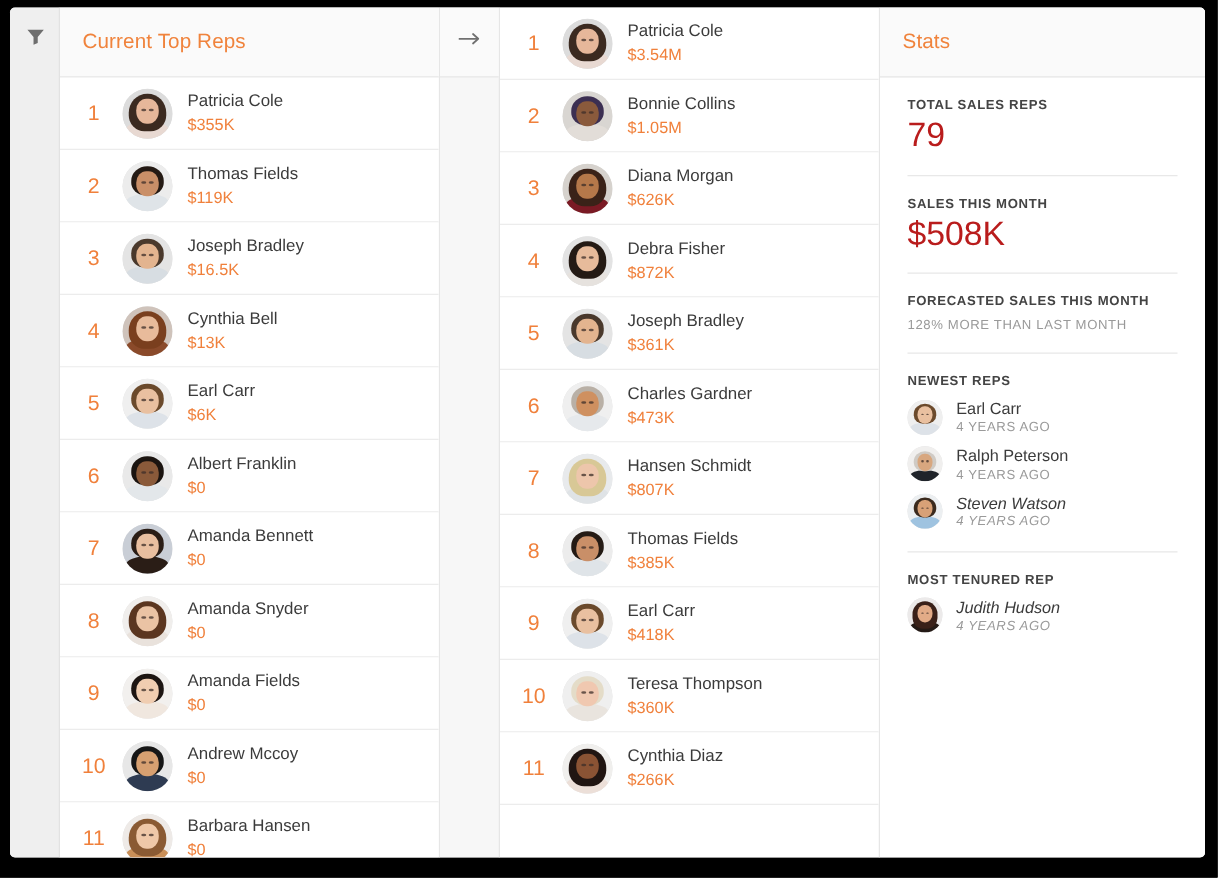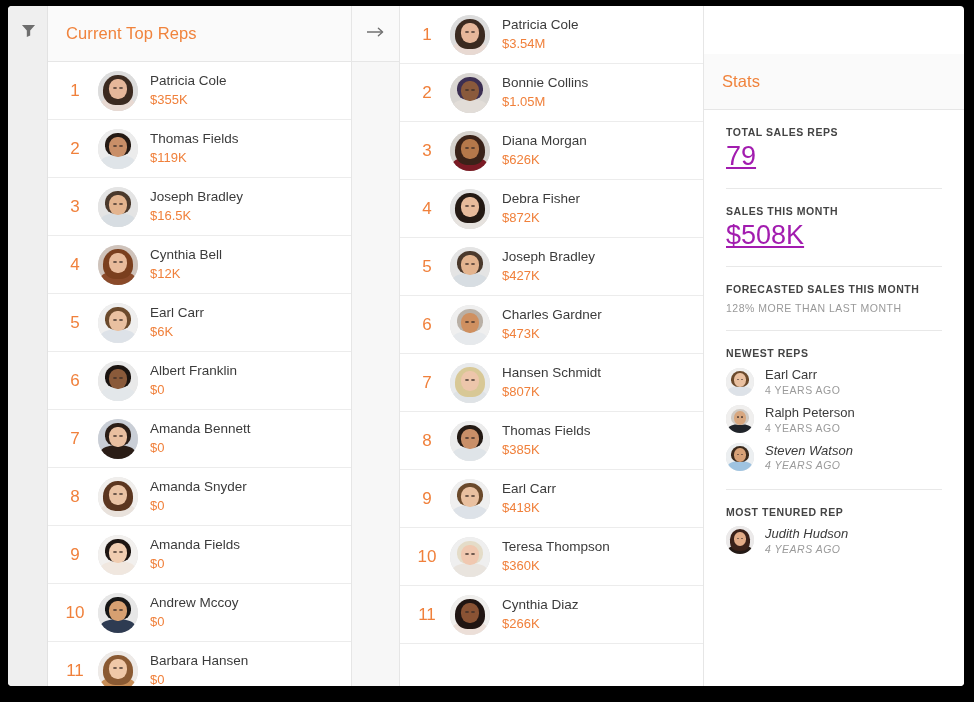--- a/index.html
+++ b/index.html
@@ -57,21 +57,21 @@
   .col {
     position: relative;
     background: #ffffff;
     display: flex;
     flex-direction: column;
     min-width: 0;
   }
   .col-current   { width: 304px; flex: 0 0 304px; border-right: 1px solid #e6e6e6; }
   .col-gap       { width: 48px;  flex: 0 0 48px;  background: #f7f7f7; border-right: 1px solid #e6e6e6; position: relative; }
   .col-forecast  { width: 304px; flex: 0 0 304px; border-right: 1px solid #e6e6e6; }
-  .col-stats     { flex: 1 1 auto; background: #ffffff; margin-top: 48px; }
+  .col-stats     { flex: 1 1 auto; background: #ffffff; }
 
   .col-head {
     height: 56px;
     flex: 0 0 56px;
     background: #fafafa;
     border-bottom: 1px solid #e6e6e6;
     display: flex;
     align-items: center;
     padding: 0 0 0 18px;
   }
@@ -146,26 +146,25 @@
   .stat-block { padding: 16px 0 16px 0; border-bottom: 1px solid #e8e8e8; }
   .stat-block.last { border-bottom: none; }
   .stat-label {
     font-size: 10.5px;
     font-weight: bold;
     letter-spacing: 0.55px;
     color: #444444;
     text-transform: uppercase;
   }
   .stat-value {
-    color: #a21caf;
+    color: #b91c1c;
     font-size: 27px;
     font-weight: 400;
     margin-top: 4px;
     line-height: 1.1;
-    text-decoration: underline;
   }
   .stat-sub {
     font-size: 10.5px;
     letter-spacing: 0.5px;
     color: #999999;
     text-transform: uppercase;
     margin-top: 7px;
     font-weight: 400;
   }
   .mini-list { margin-top: 8px; }
@@ -284,21 +283,21 @@
                 <span class="bg" style="background:#cfc3bb"></span>
                 <span class="body" style="width:86%;height:34%;background:#8a4a2a"></span>
                 <span class="hair" style="left:13%;top:10%;width:74%;height:76%;background:#7a3f1e"></span>
                 <span class="skin" style="left:28%;top:20%;width:44%;height:50%;background:#e8bb9b"></span>
                 <span class="eyeL" style="left:38%;top:40%"></span>
                 <span class="eyeR" style="left:53%;top:40%"></span>
               </span>
             </div>
             <div class="rep-info">
               <div class="rep-name">Cynthia Bell</div>
-              <div class="rep-amount">$12K</div>
+              <div class="rep-amount">$13K</div>
             </div>
           </div>
           <div class="rep-row">
             <div class="rep-rank">5</div>
             <div class="rep-avatar">
               <span class="face">
                 <span class="bg" style="background:#efefef"></span>
                 <span class="body" style="width:86%;height:34%;background:#dde2e8"></span>
                 <span class="hair" style="left:18%;top:12%;width:64%;height:58%;background:#6b4a2c"></span>
                 <span class="skin" style="left:28%;top:20%;width:44%;height:50%;background:#e9c0a0"></span>
@@ -504,21 +503,21 @@
                 <span class="bg" style="background:#e4e4e4"></span>
                 <span class="body" style="width:86%;height:34%;background:#d7dde2"></span>
                 <span class="hair" style="left:18%;top:12%;width:64%;height:58%;background:#4a392c"></span>
                 <span class="skin" style="left:28%;top:20%;width:44%;height:50%;background:#e3b48f"></span>
                 <span class="eyeL" style="left:38%;top:40%"></span>
                 <span class="eyeR" style="left:53%;top:40%"></span>
               </span>
             </div>
             <div class="rep-info">
               <div class="rep-name">Joseph Bradley</div>
-              <div class="rep-amount">$427K</div>
+              <div class="rep-amount">$361K</div>
             </div>
           </div>
           <div class="rep-row">
             <div class="rep-rank">6</div>
             <div class="rep-avatar">
               <span class="face">
                 <span class="bg" style="background:#efefef"></span>
                 <span class="body" style="width:86%;height:34%;background:#e6e9ec"></span>
                 <span class="hair" style="left:18%;top:12%;width:64%;height:58%;background:#b9b0a6"></span>
                 <span class="skin" style="left:28%;top:20%;width:44%;height:50%;background:#cf9060"></span>

